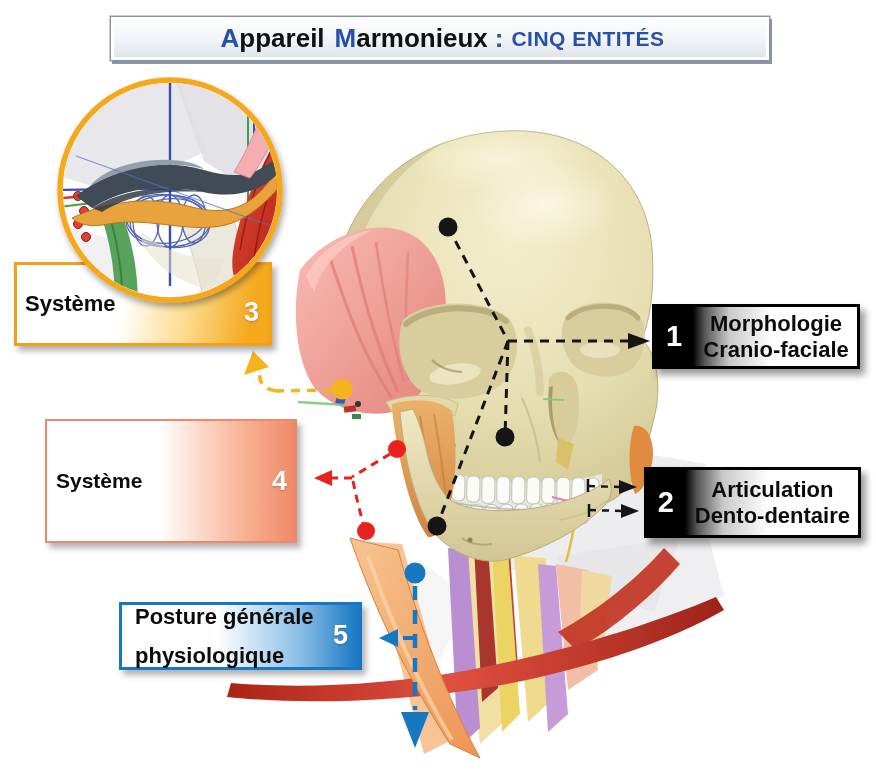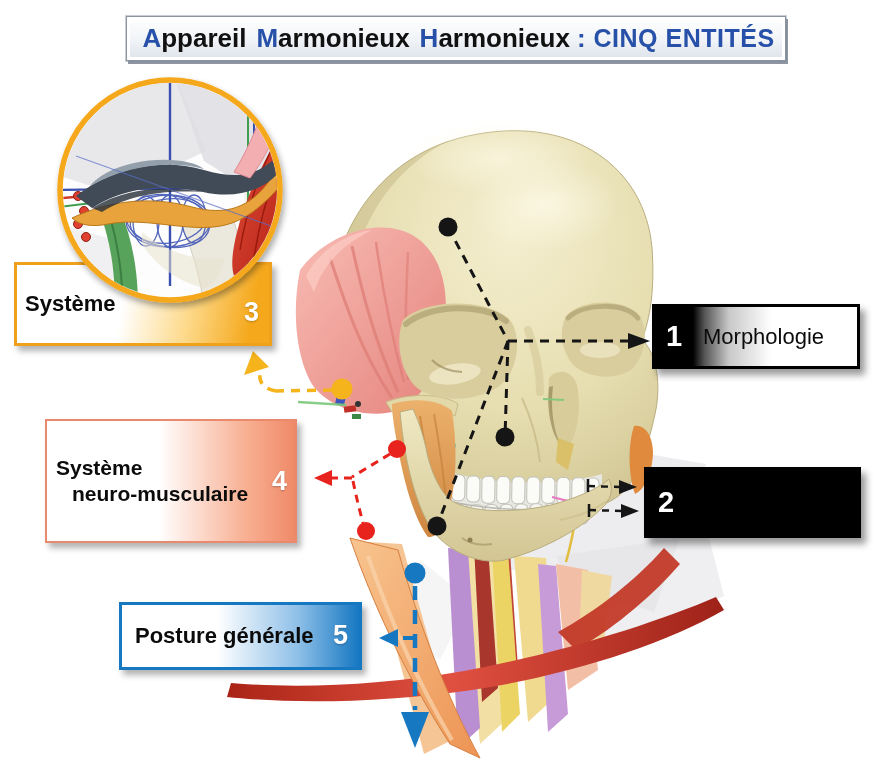--- a/index.html
+++ b/index.html
@@ -7,35 +7,35 @@
          font-family:"Liberation Sans",sans-serif;}
   svg{display:block;}
   .abs{position:absolute;}
 
   
   .title-bar{left:110px;top:16px;width:660px;height:45px;box-sizing:border-box;
     background:linear-gradient(180deg,#ffffff 0%,#f0f3f7 55%,#dde3ea 100%);
     border:1px solid #8b94a0;
     box-shadow:inset 0 0 0 3px #ffffff, 2px 3px 0 rgba(122,132,146,.85), 0 0 0 1px #c9ced5;
     display:flex;align-items:center;justify-content:center;white-space:nowrap;
-    font-weight:700;font-size:26px;color:#111;z-index:4;margin-left:16px;}
+    font-weight:700;font-size:26px;color:#111;z-index:4;}
   .title-bar .w{margin:0 5px;}
   .title-bar .blue{color:#2750A8;}
   .title-bar .sep{color:#2750A8;margin:0 4px 0 2px;}
-  .title-bar .suffix{color:#2750A8;font-size:25px;letter-spacing:.5px;margin-left:4px;}
+  .title-bar .suffix{color:#2750A8;font-size:21px;letter-spacing:.5px;margin-left:4px;}
 
   
   .box-dark{box-sizing:border-box;display:flex;background:#000;border:3px solid #000;
     box-shadow:5px 6px 7px rgba(0,0,0,.40);z-index:2;}
   .box-dark .num{width:38px;background:#000;color:#fff;font-weight:700;font-size:29px;
     display:flex;align-items:center;justify-content:center;}
   .box-dark .body{flex:1;background:linear-gradient(90deg,#000 0%,#555 7%,#c9c9c9 22%,#fff 48%);
     display:flex;flex-direction:column;justify-content:center;
-    padding:2px 8px 2px 10px;font-weight:400;font-size:22px;line-height:1.14;color:#0b0b0b;
-    white-space:nowrap;}
+    padding:2px 8px 2px 10px;font-weight:700;font-size:22px;line-height:1.14;color:#0b0b0b;
+    white-space:nowrap;text-align:center;}
   .box-1{left:652px;top:304px;width:208px;height:65px;}
   .box-2{left:644px;top:467px;width:217px;height:71px;}
 
   
   .box-col{box-sizing:border-box;position:absolute;font-weight:700;color:#0b0b0b;
     display:flex;flex-direction:column;justify-content:center;white-space:nowrap;
     box-shadow:4px 5px 6px rgba(0,0,0,.30);}
   .box-col .cnum{position:absolute;color:#fff;font-weight:700;font-size:27px;
     top:50%;transform:translateY(-50%);text-shadow:0 1px 2px rgba(0,0,0,.25);}
   .box-3{left:14px;top:262px;width:258px;height:84px;z-index:2;
@@ -326,45 +326,49 @@
       <path d="M 46 142 C 80 122 120 119 157 126 C 120 124 84 128 56 146 Z" fill="#272E38" opacity=".8"></path>
       <path d="M 204 112 C 218 94 230 70 236 46 L 218 40 C 210 66 198 90 188 106 Z" fill="#F3AEB2" stroke="#E08A90" stroke-width="1"></path>
       <path d="M 96 166 C 120 186 150 196 178 192 C 176 206 170 216 160 222 C 134 218 108 198 96 178 Z" fill="#E8E2CC" opacity=".55"></path>
       <line x1="30" y1="90" x2="225" y2="160" stroke="#5A6FC8" stroke-width="1.3" opacity=".7"></line>
     </g>
   </svg>
 
   <div class="abs title-bar">
     <span class="w"><span class="blue">A</span><span>ppareil</span></span>
     <span class="w"><span class="blue">M</span><span>armonieux</span></span>
-    <span class="w"><span class="blue">H</span><span>armonieux</span></span>
     <span class="sep">:</span>
     <span class="suffix">CINQ ENTITÉS</span>
   </div>
 
   <div class="abs box-dark box-1">
     <div class="num">1</div>
     <div class="body">
       <span>Morphologie</span>
+      <span>Cranio-faciale</span>
     </div>
   </div>
 
   <div class="abs box-dark box-2">
     <div class="num">2</div>
+    <div class="body">
+      <span>Articulation</span>
+      <span>Dento-dentaire</span>
+    </div>
   </div>
 
   <div class="box-col box-3">
     <span>Système</span>
     <span class="cnum">3</span>
   </div>
 
   <div class="box-col box-4">
     <span>Système</span>
-    <span class="indent">neuro-musculaire</span>
     <span class="cnum">4</span>
   </div>
 
   <div class="box-col box-5">
     <span>Posture générale</span>
+    <span>physiologique</span>
     <span class="cnum">5</span>
   </div>
 
 </div>
 
 </body></html>

